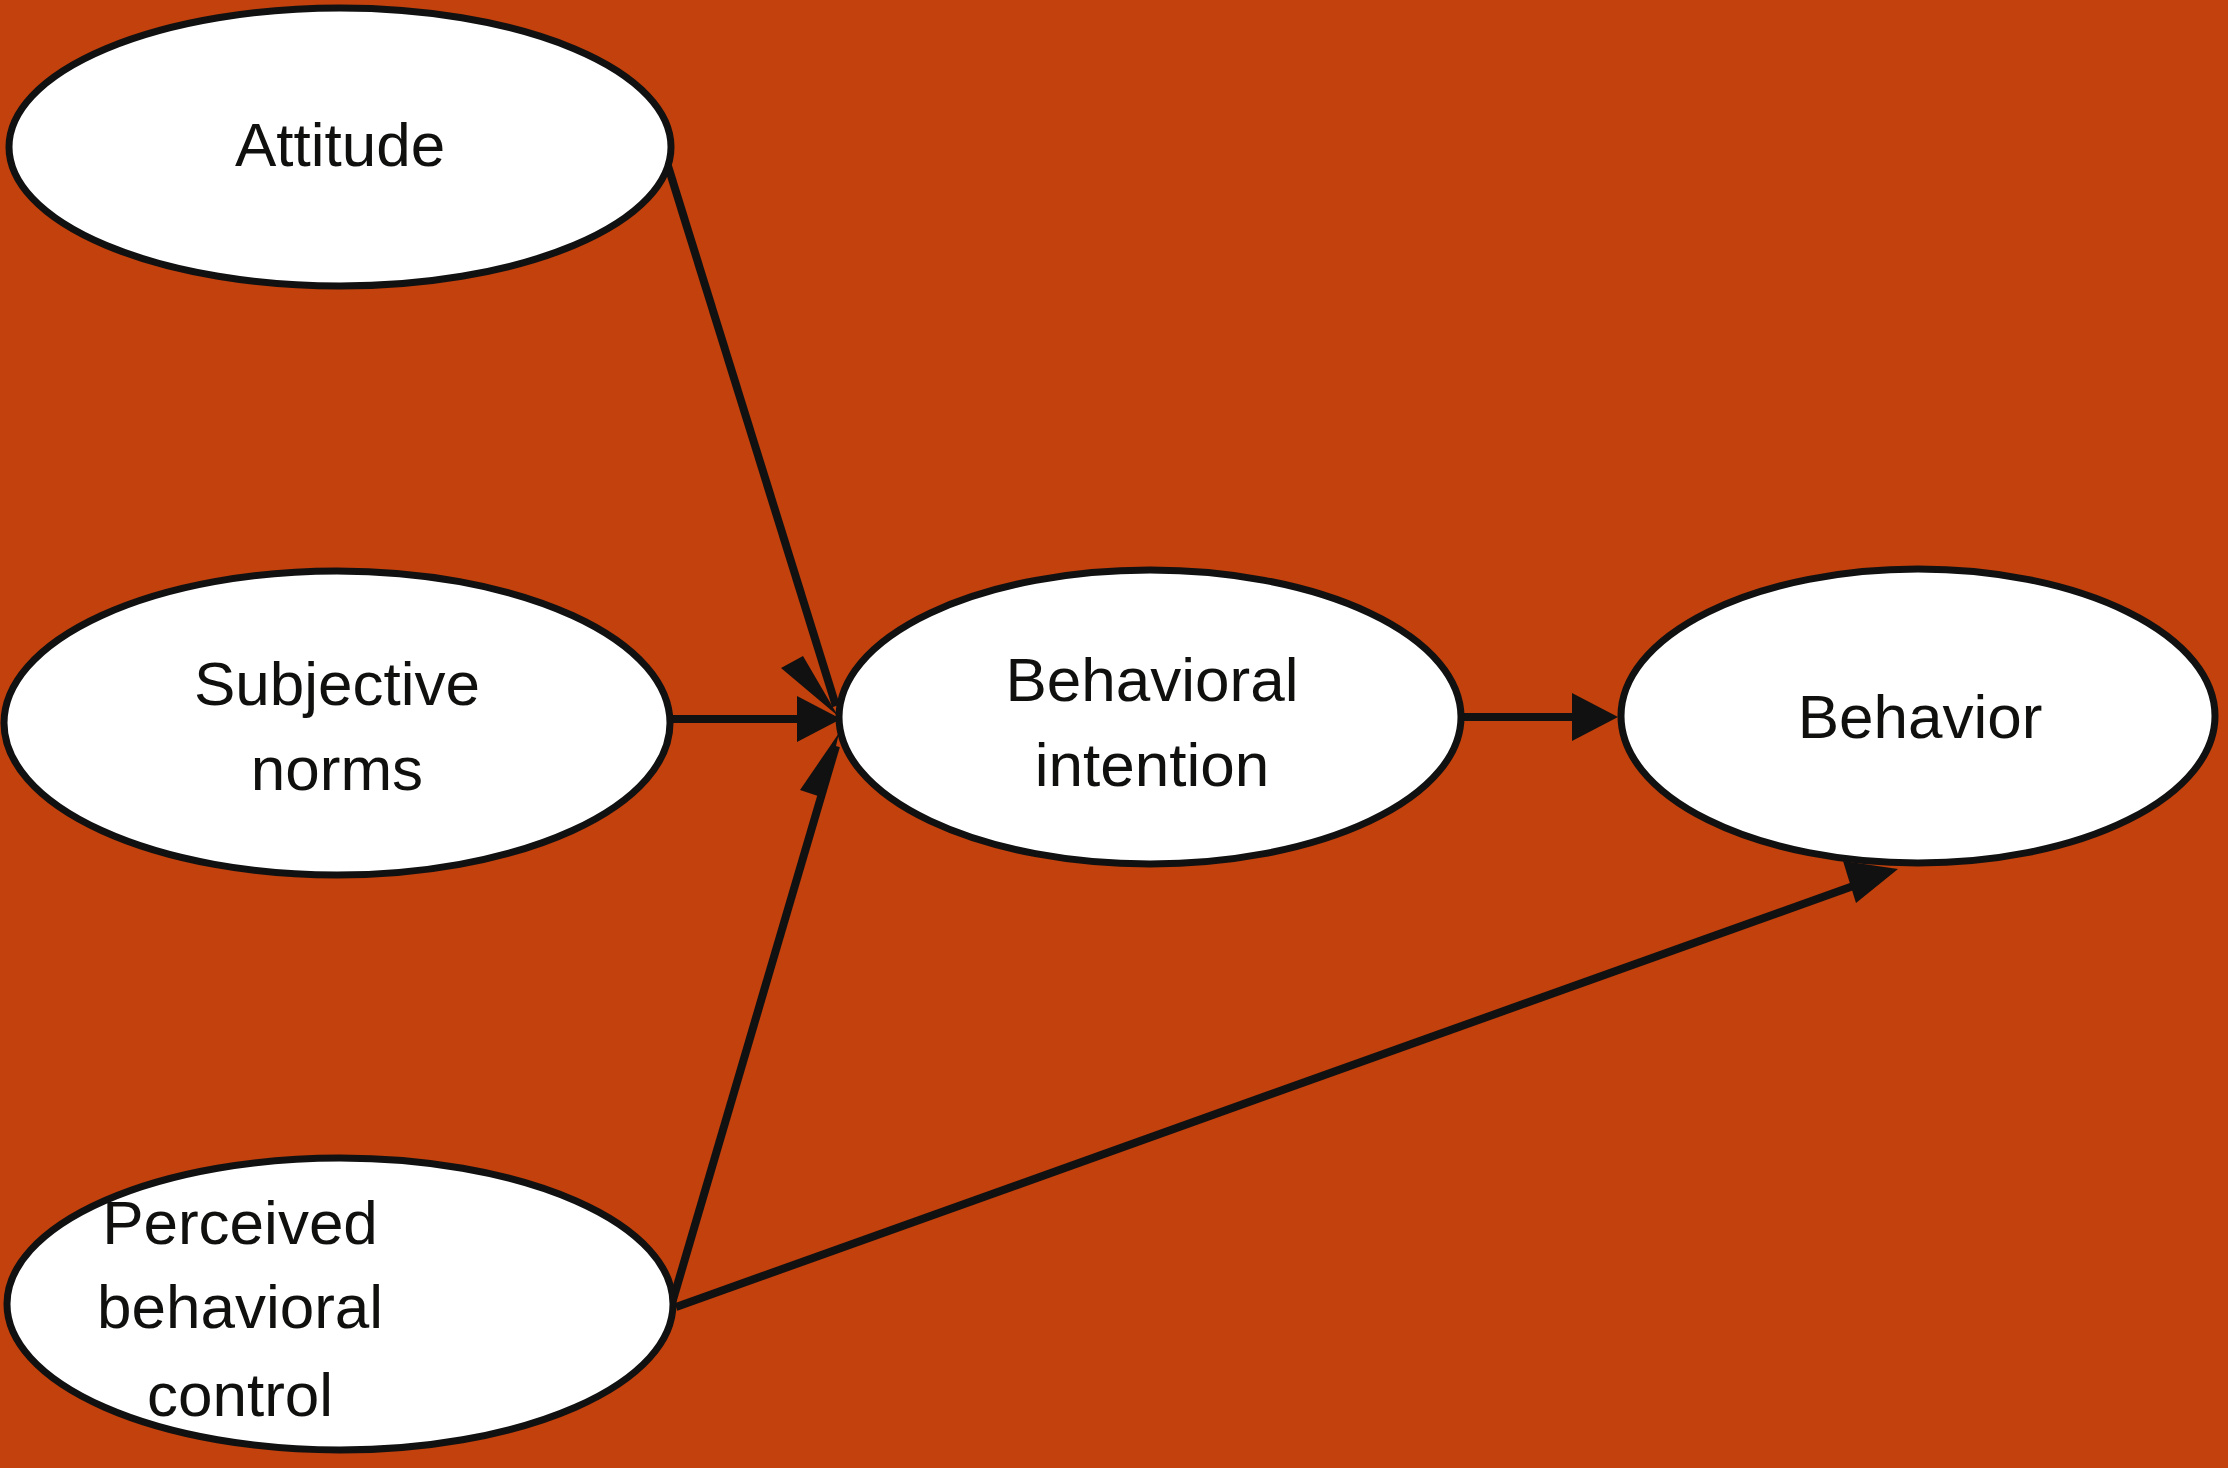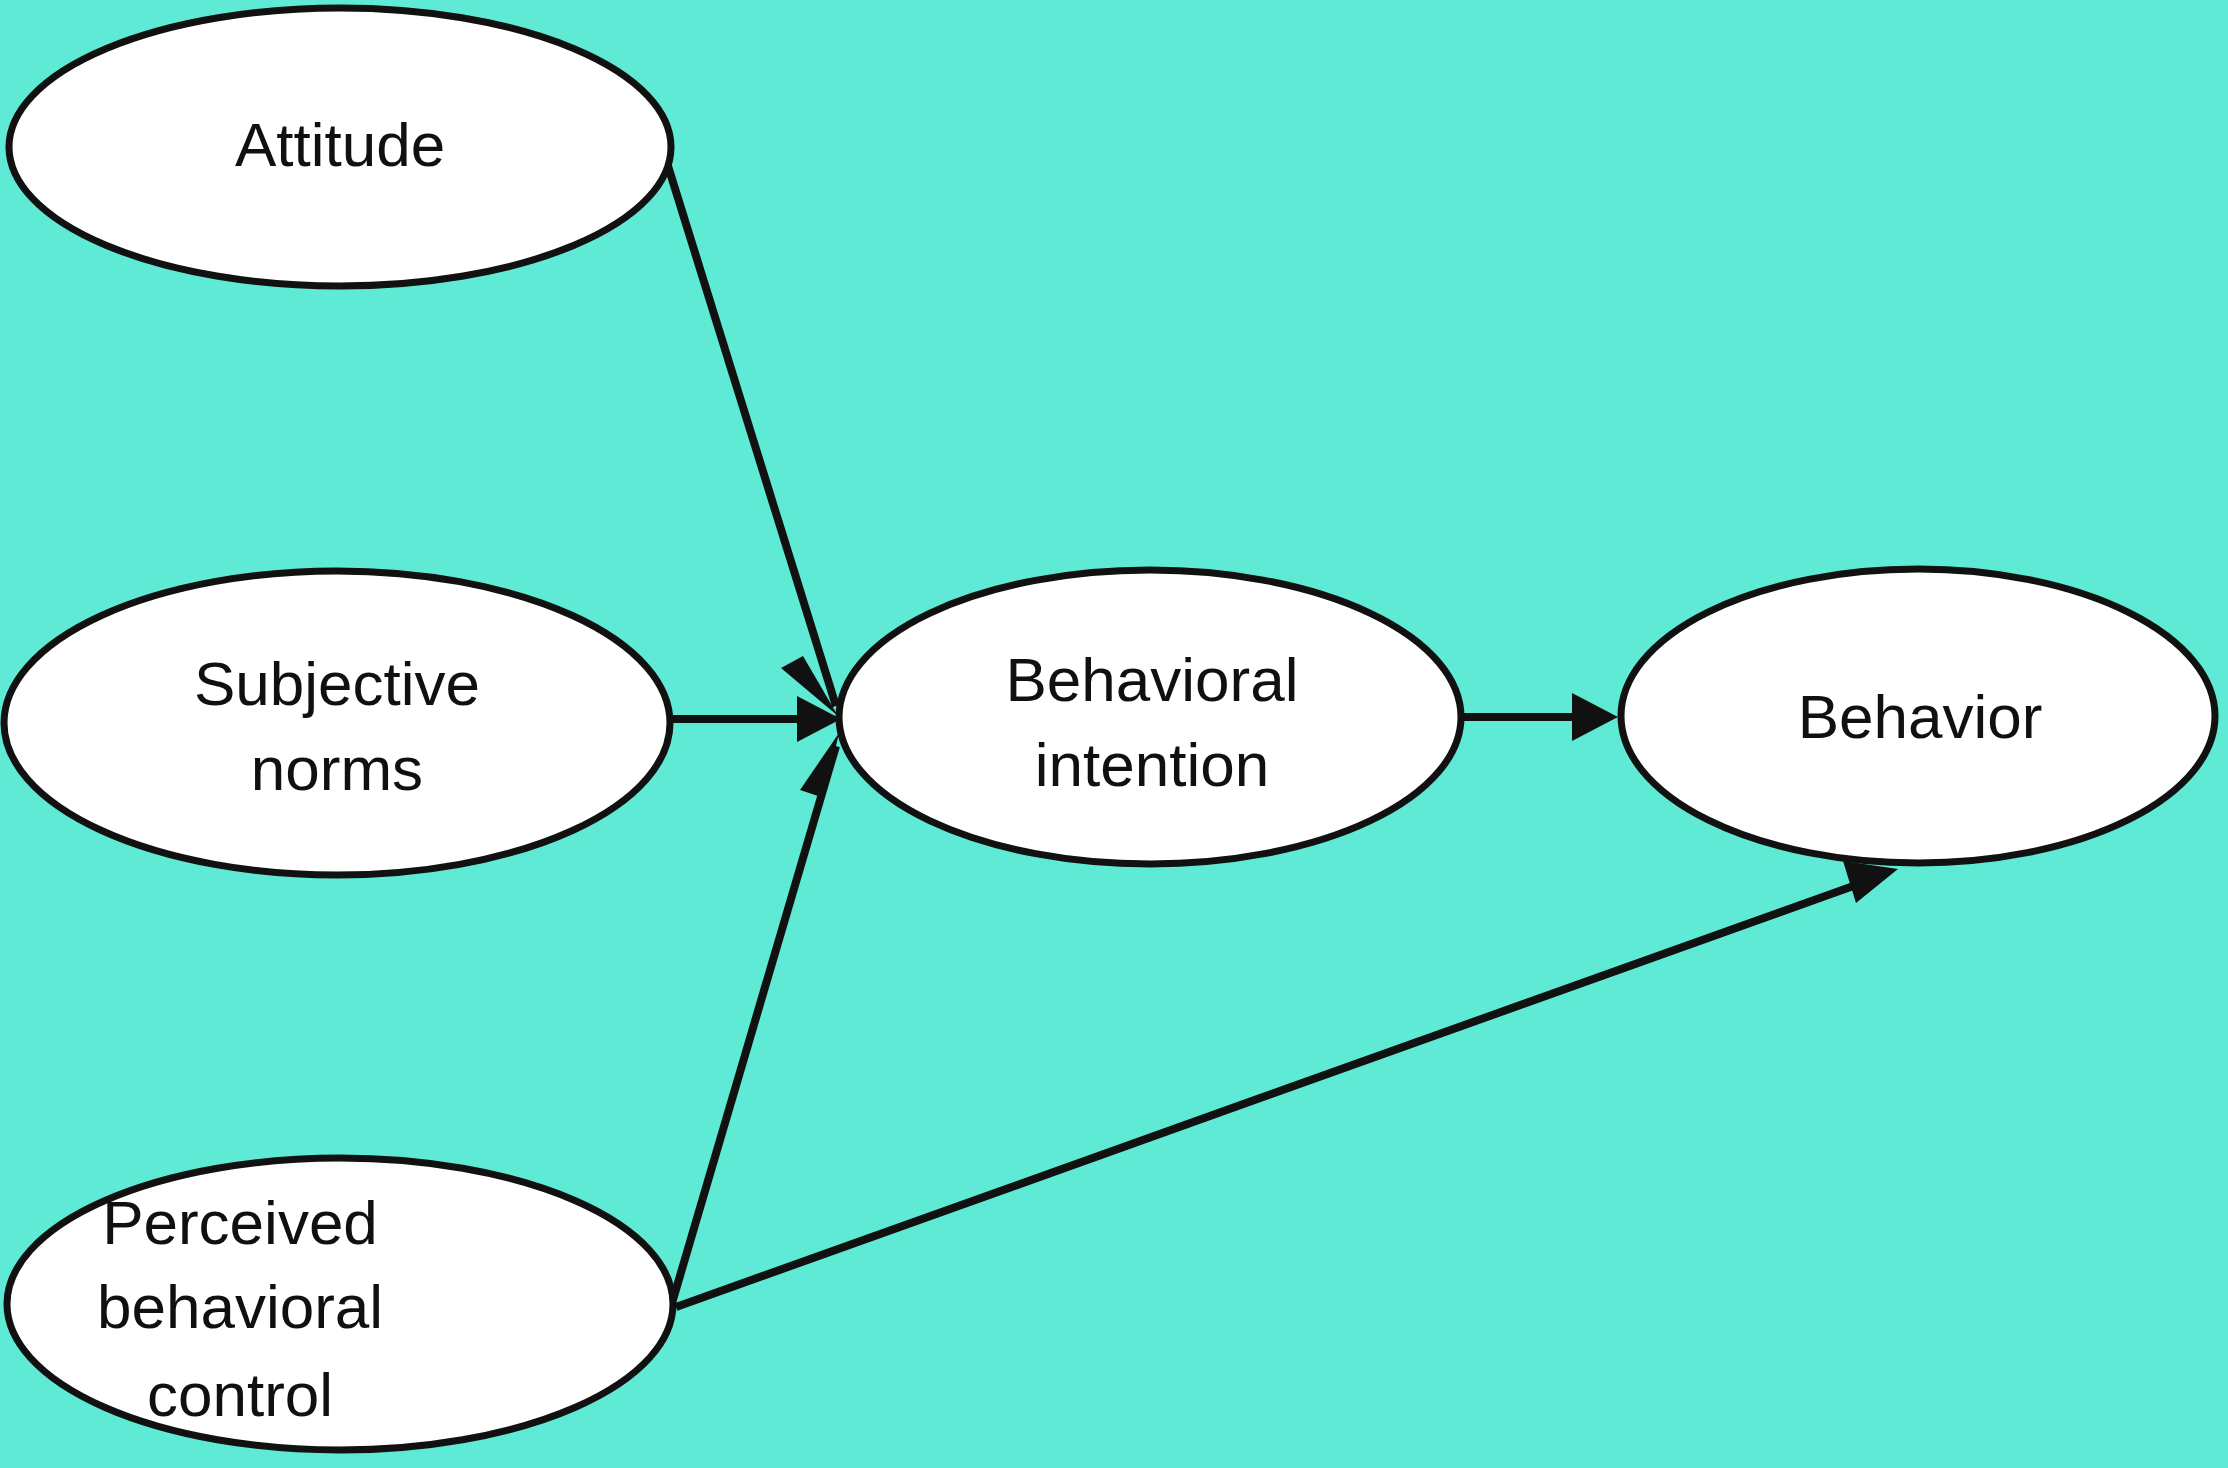--- a/index.html
+++ b/index.html
@@ -7,21 +7,21 @@
     padding: 0;
     background: #ffffff;
   }
   body {
     font-family: "Liberation Sans", sans-serif;
   }
   #canvas {
     position: relative;
     width: 2228px;
     height: 1468px;
-    background: #5eead4;
+    background: #c2410c;
     overflow: hidden;
   }
   #diagram-svg {
     position: absolute;
     top: 0;
     left: 0;
     width: 2228px;
     height: 1468px;
   }
   .node-ellipse {

